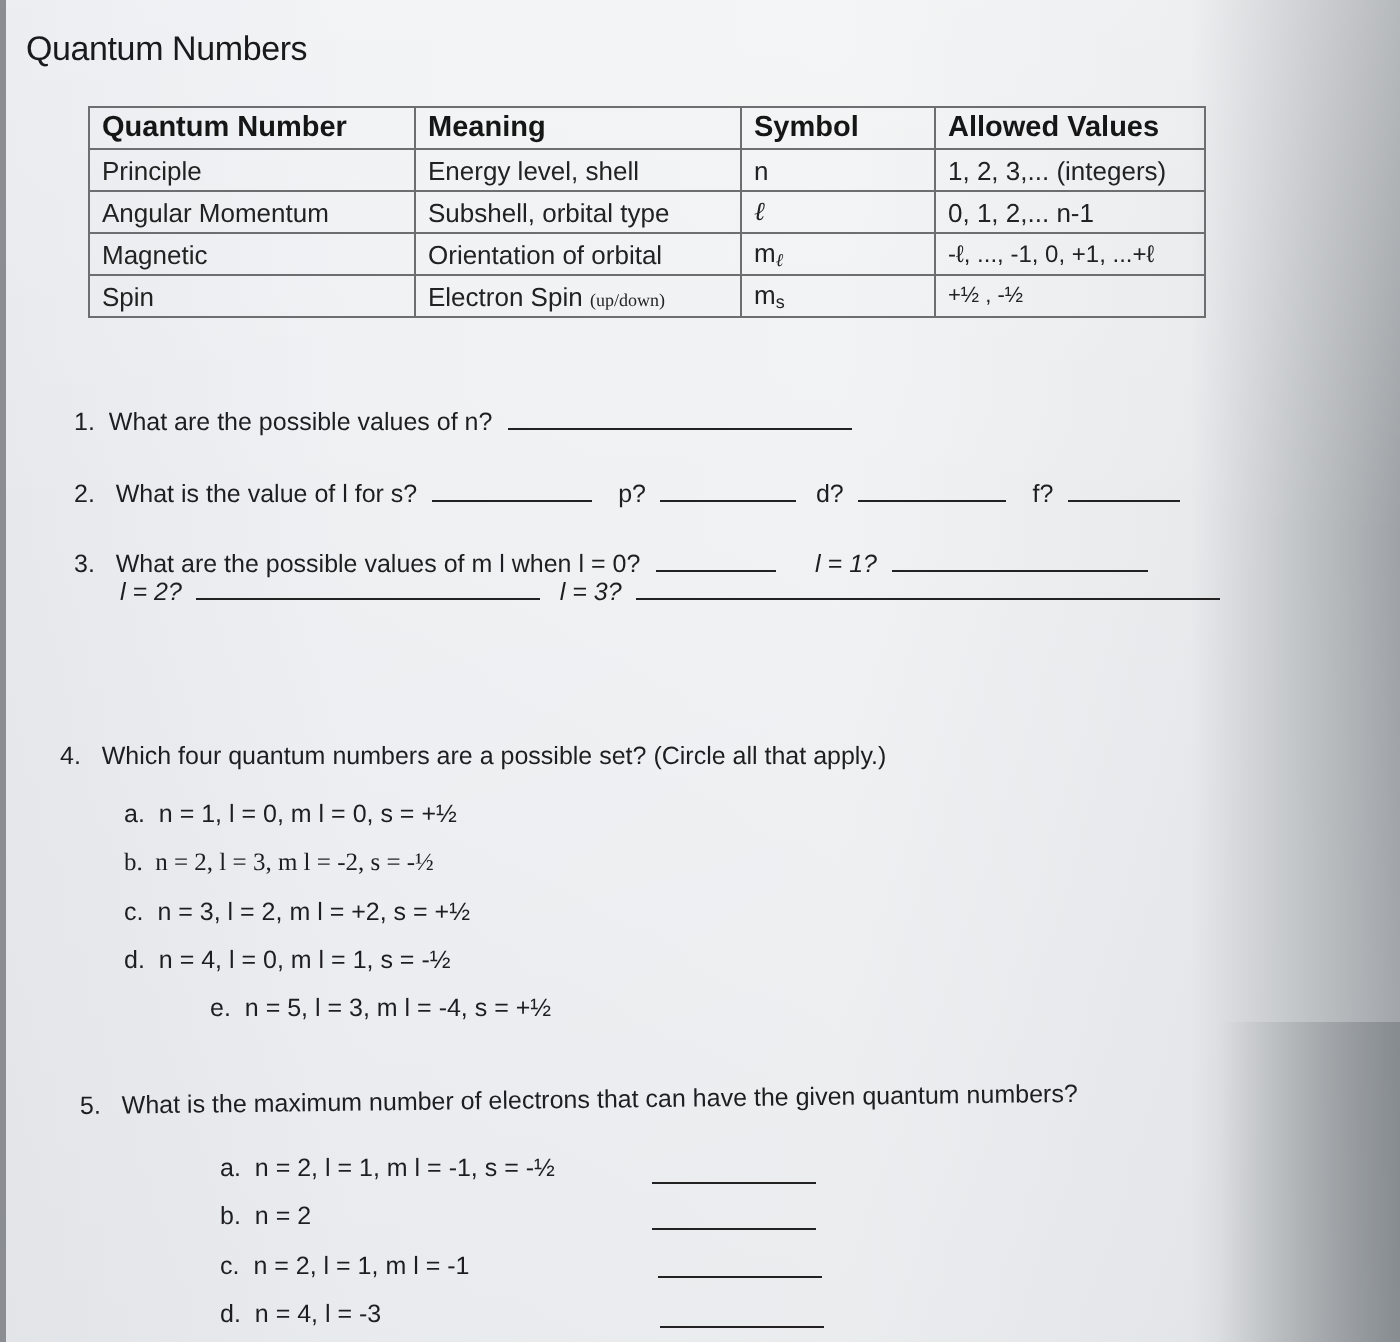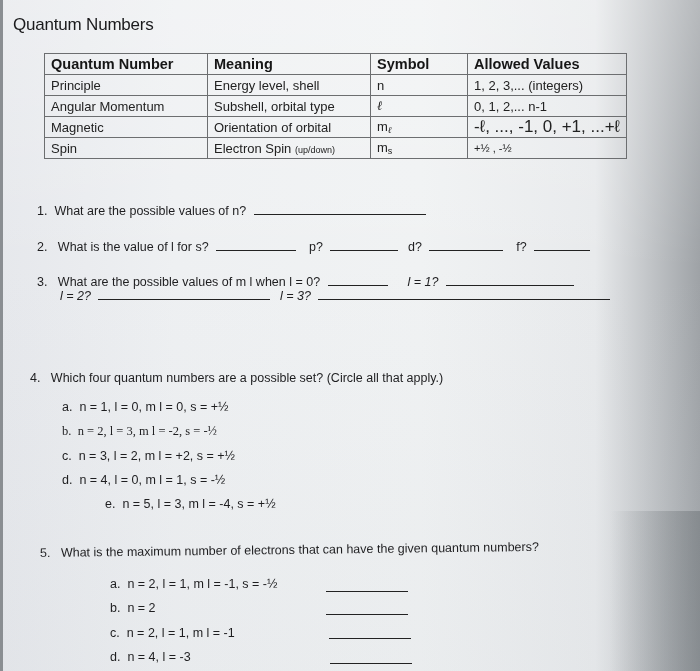--- a/index.html
+++ b/index.html
@@ -55,21 +55,21 @@
     table.qn th {
       font-weight: bold;
       font-size: 14.5px;
       height: 20px;
       color: #161616;
     }
     table.qn col.c1 { width: 163px; }
     table.qn col.c2 { width: 163px; }
     table.qn col.c3 { width: 97px; }
     table.qn col.c4 { width: 135px; }
-    .small { font-size: 9px; }
+    .small { font-size: 9px; font-family: Liberation Serif, serif; }
     .sub { font-size: 9px; vertical-align: -2px; }
     .ell { font-style: italic; font-family: "DejaVu Serif", serif; }
 
     .q {
       position: absolute;
       font-size: 12.5px;
       color: #1e1e20;
       white-space: nowrap;
     }
     .blank {
@@ -121,21 +121,21 @@
       <tr>
         <td>Angular Momentum</td>
         <td>Subshell, orbital type</td>
         <td class="ell">ℓ</td>
         <td>0, 1, 2,... n-1</td>
       </tr>
       <tr>
         <td>Magnetic</td>
         <td>Orientation of orbital</td>
         <td><span>m</span><span class="sub ell">ℓ</span></td>
-        <td style="font-size:17px">-ℓ, ..., -1, 0, +1, ...+ℓ</td>
+        <td style="font-size:12px">-ℓ, ..., -1, 0, +1, ...+ℓ</td>
       </tr>
       <tr>
         <td>Spin</td>
         <td><span>Electron Spin</span> <span class="small">(up/down)</span></td>
         <td><span>m</span><span class="sub">s</span></td>
         <td style="font-size:11px">+½ , -½</td>
       </tr>
     </tbody>
   </table>
 

